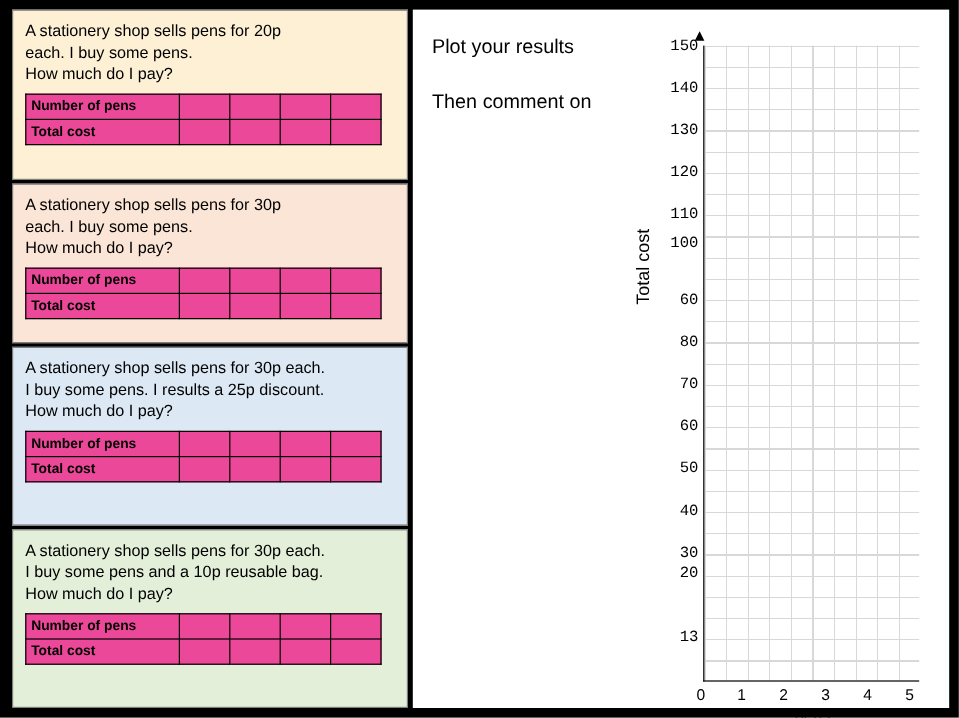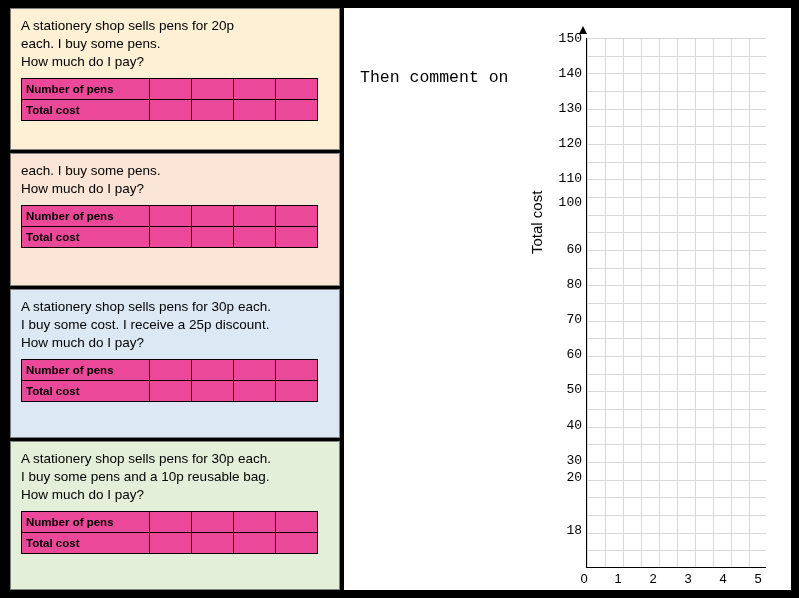--- a/index.html
+++ b/index.html
@@ -63,21 +63,21 @@
     width:447px; height:582px;
     background:#ffffff;
   }
   .instr{
     position:absolute;
     left:16px; top:20px;
     font-size:16.5px;
     line-height:1.45;
     color:#000;
   }
-  .instr .l2{margin-top:38px;font-family:Liberation Mono, monospace;}
+  .instr .l2{margin-top:22px;}
 
   
   .graph-wrap{
     position:absolute;
     left:190px; top:8px;
     width:250px; height:570px;
   }
   .ylabel{
     position:absolute;
     left:-6px; top:238px;
@@ -164,20 +164,21 @@
           <td class="cell"></td>
           <td class="cell"></td>
           <td class="cell"></td>
         </tr>
       </tbody>
         </table>
     </div>
 
     <div class="card card-2">
       <div class="qtext">
+        <div>A stationery shop sells pens for 30p</div>
         <div>each. I buy some pens.</div>
         <div>How much do I pay?</div>
       </div>
       <table class="tbl">
         <tbody>
             <tr>
           <td class="lbl">Number of pens</td>
           <td class="cell"></td>
           <td class="cell"></td>
           <td class="cell"></td>
@@ -190,21 +191,21 @@
           <td class="cell"></td>
           <td class="cell"></td>
         </tr>
       </tbody>
         </table>
     </div>
 
     <div class="card card-3">
       <div class="qtext">
         <div>A stationery shop sells pens for 30p each.</div>
-        <div>I buy some cost. I receive a  25p discount.</div>
+        <div>I buy some pens. I results a  25p discount.</div>
         <div>How much do I pay?</div>
       </div>
       <table class="tbl">
         <tbody>
             <tr>
           <td class="lbl">Number of pens</td>
           <td class="cell"></td>
           <td class="cell"></td>
           <td class="cell"></td>
           <td class="cell"></td>
@@ -244,20 +245,21 @@
         </tr>
       </tbody>
         </table>
     </div>
 
   </div>
 
   <div class="right-area">
 
     <div class="instr">
+      <div>Plot your results</div>
       <div class="l2">Then comment on</div>
     </div>
 
     <div class="graph-wrap">
       <div class="ylabel">Total cost</div>
       <div class="yarrow"></div>
       <div class="ytick-col">
         <div class="ytick" style="top:16px">150</div>
         <div class="ytick" style="top:51px">140</div>
         <div class="ytick" style="top:86px">130</div>
@@ -265,21 +267,21 @@
         <div class="ytick" style="top:156px">110</div>
         <div class="ytick" style="top:180px">100</div>
         <div class="ytick" style="top:227px">60</div>
         <div class="ytick" style="top:262px">80</div>
         <div class="ytick" style="top:297px">70</div>
         <div class="ytick" style="top:332px">60</div>
         <div class="ytick" style="top:367px">50</div>
         <div class="ytick" style="top:403px">40</div>
         <div class="ytick" style="top:438px">30</div>
         <div class="ytick" style="top:455px">20</div>
-        <div class="ytick" style="top:508px">18</div>
+        <div class="ytick" style="top:508px">13</div>
       </div>
 
       <div class="plot"></div>
 
       <div class="xticks">
         <div class="xtick" style="left:-12px">0</div>
         <div class="xtick" style="left:22px">1</div>
         <div class="xtick" style="left:57px">2</div>
         <div class="xtick" style="left:92px">3</div>
         <div class="xtick" style="left:127px">4</div>

